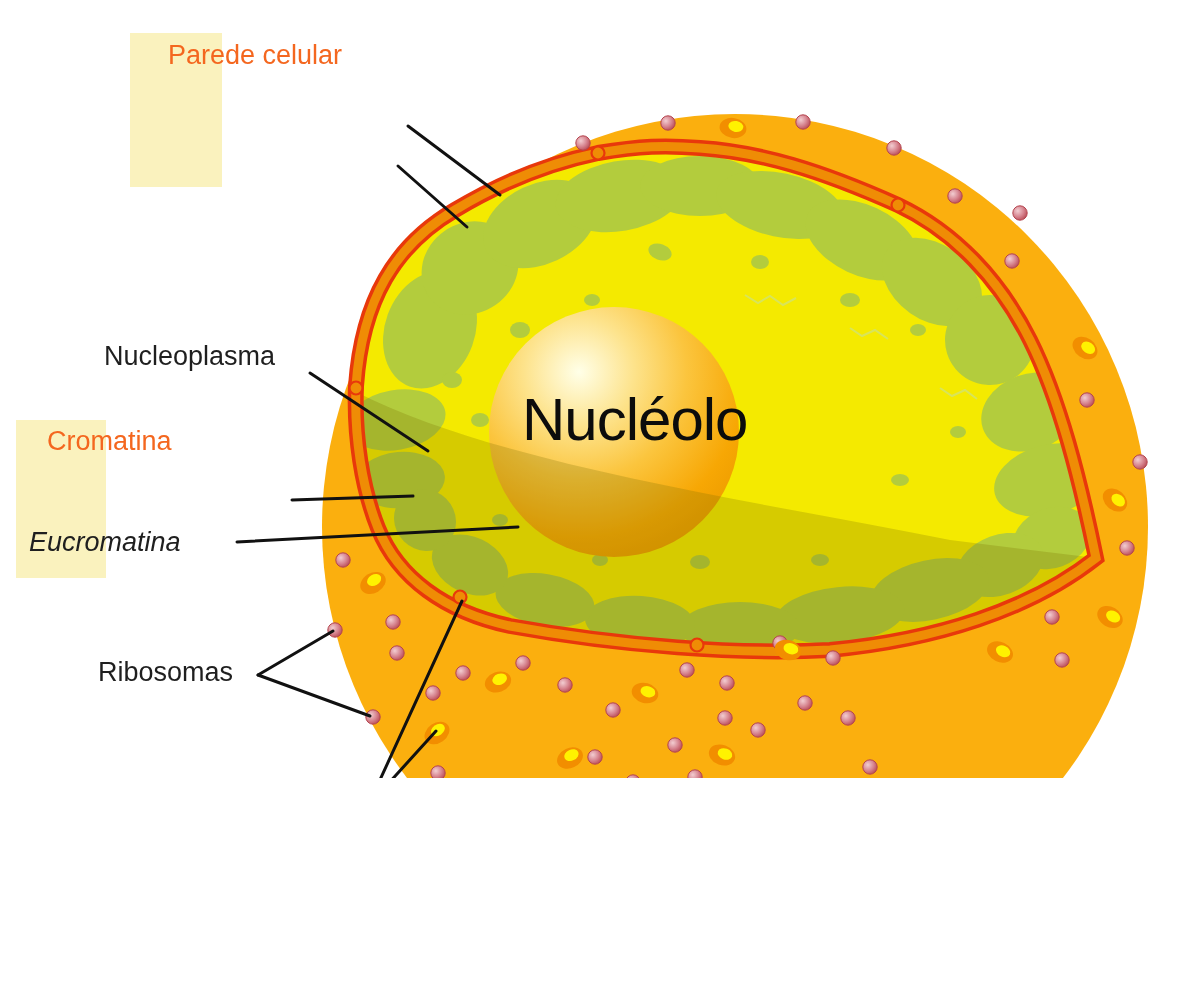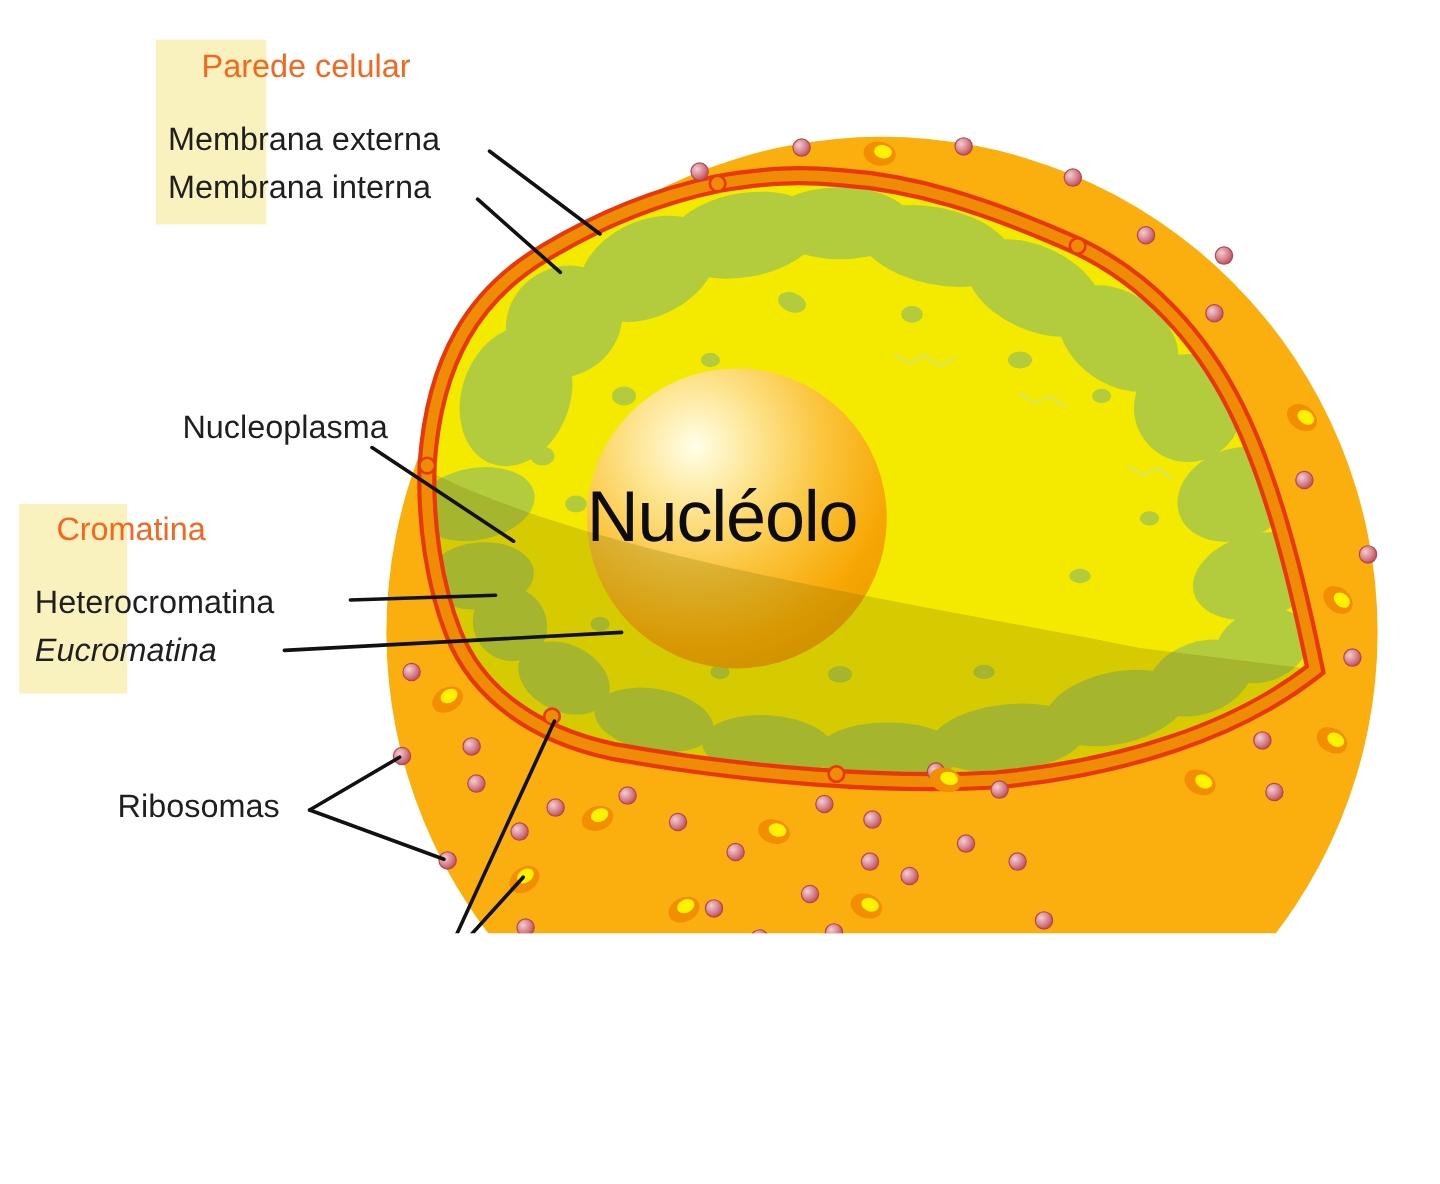--- a/index.html
+++ b/index.html
@@ -9,27 +9,27 @@
   }
   .stage svg{position:absolute;left:0;top:0;z-index:1;}
   .hl{position:absolute;z-index:0;background:var(--highlight);}
   .hl1{left:130px;top:33px;width:92px;height:154px;}
   .hl2{left:16px;top:420px;width:90px;height:158px;}
   .lbl{position:absolute;z-index:2;font-size:27px;line-height:1.05;color:var(--ink);white-space:nowrap;}
   .lbl.orange{color:var(--accent);}
   .lbl-parede{left:168px;top:41px;}
   .lbl-mem-ext{left:140px;top:102px;}
   .lbl-mem-int{left:140px;top:142px;}
-  .lbl-nucleoplasma{left:104px;top:342px;margin-left:48px;}
+  .lbl-nucleoplasma{left:104px;top:342px;}
   .lbl-cromatina{left:47px;top:427px;}
   .lbl-hetero{left:29px;top:488px;}
   .lbl-eucromatina{left:29px;top:528px;font-style:italic;}
   .lbl-ribosomas{left:98px;top:658px;}
   .lbl-poros{left:137px;top:802px;}
-  .lbl-nucleolo{left:489px;top:399px;font-size:60px;color:#0c0c0c;letter-spacing:-1px;}
+  .lbl-nucleolo{left:489px;top:388px;font-size:60px;color:#0c0c0c;letter-spacing:-1px;padding-left:33px;}
 </style>
 </head>
 <body>
 
 <div class="stage" style="--ink: #1F1F1F; --accent: #F4671F; --highlight: #FAF2BE;">
 
   <div class="hl hl1"></div>
   <div class="hl hl2"></div>
 
   <svg width="1200" height="987" viewBox="0 0 1200 987">
@@ -204,22 +204,19 @@
         <line x1="292" y1="500" x2="413" y2="496" stroke="#111111" stroke-width="3" stroke-linecap="round"></line>
         <line x1="237" y1="542" x2="518" y2="527" stroke="#111111" stroke-width="3" stroke-linecap="round"></line>
         <line x1="258" y1="675" x2="333" y2="631" stroke="#111111" stroke-width="3" stroke-linecap="round"></line>
         <line x1="258" y1="675" x2="370" y2="716" stroke="#111111" stroke-width="3" stroke-linecap="round"></line>
         <line x1="368" y1="806" x2="462" y2="601" stroke="#111111" stroke-width="3" stroke-linecap="round"></line>
         <line x1="368" y1="806" x2="436" y2="731" stroke="#111111" stroke-width="3" stroke-linecap="round"></line>
       </g>
   </svg>
 
   <div class="lbl orange lbl-parede">Parede celular</div>
-  <div class="lbl lbl-mem-ext">Membrana externa</div>
-  <div class="lbl lbl-mem-int">Membrana interna</div>
   <div class="lbl lbl-nucleoplasma">Nucleoplasma</div>
   <div class="lbl orange lbl-cromatina">Cromatina</div>
-  <div class="lbl lbl-hetero">Heterocromatina</div>
   <div class="lbl lbl-eucromatina">Eucromatina</div>
   <div class="lbl lbl-ribosomas">Ribosomas</div>
   <div class="lbl lbl-nucleolo">Nucléolo</div>
 
 </div>
 
 </body></html>

